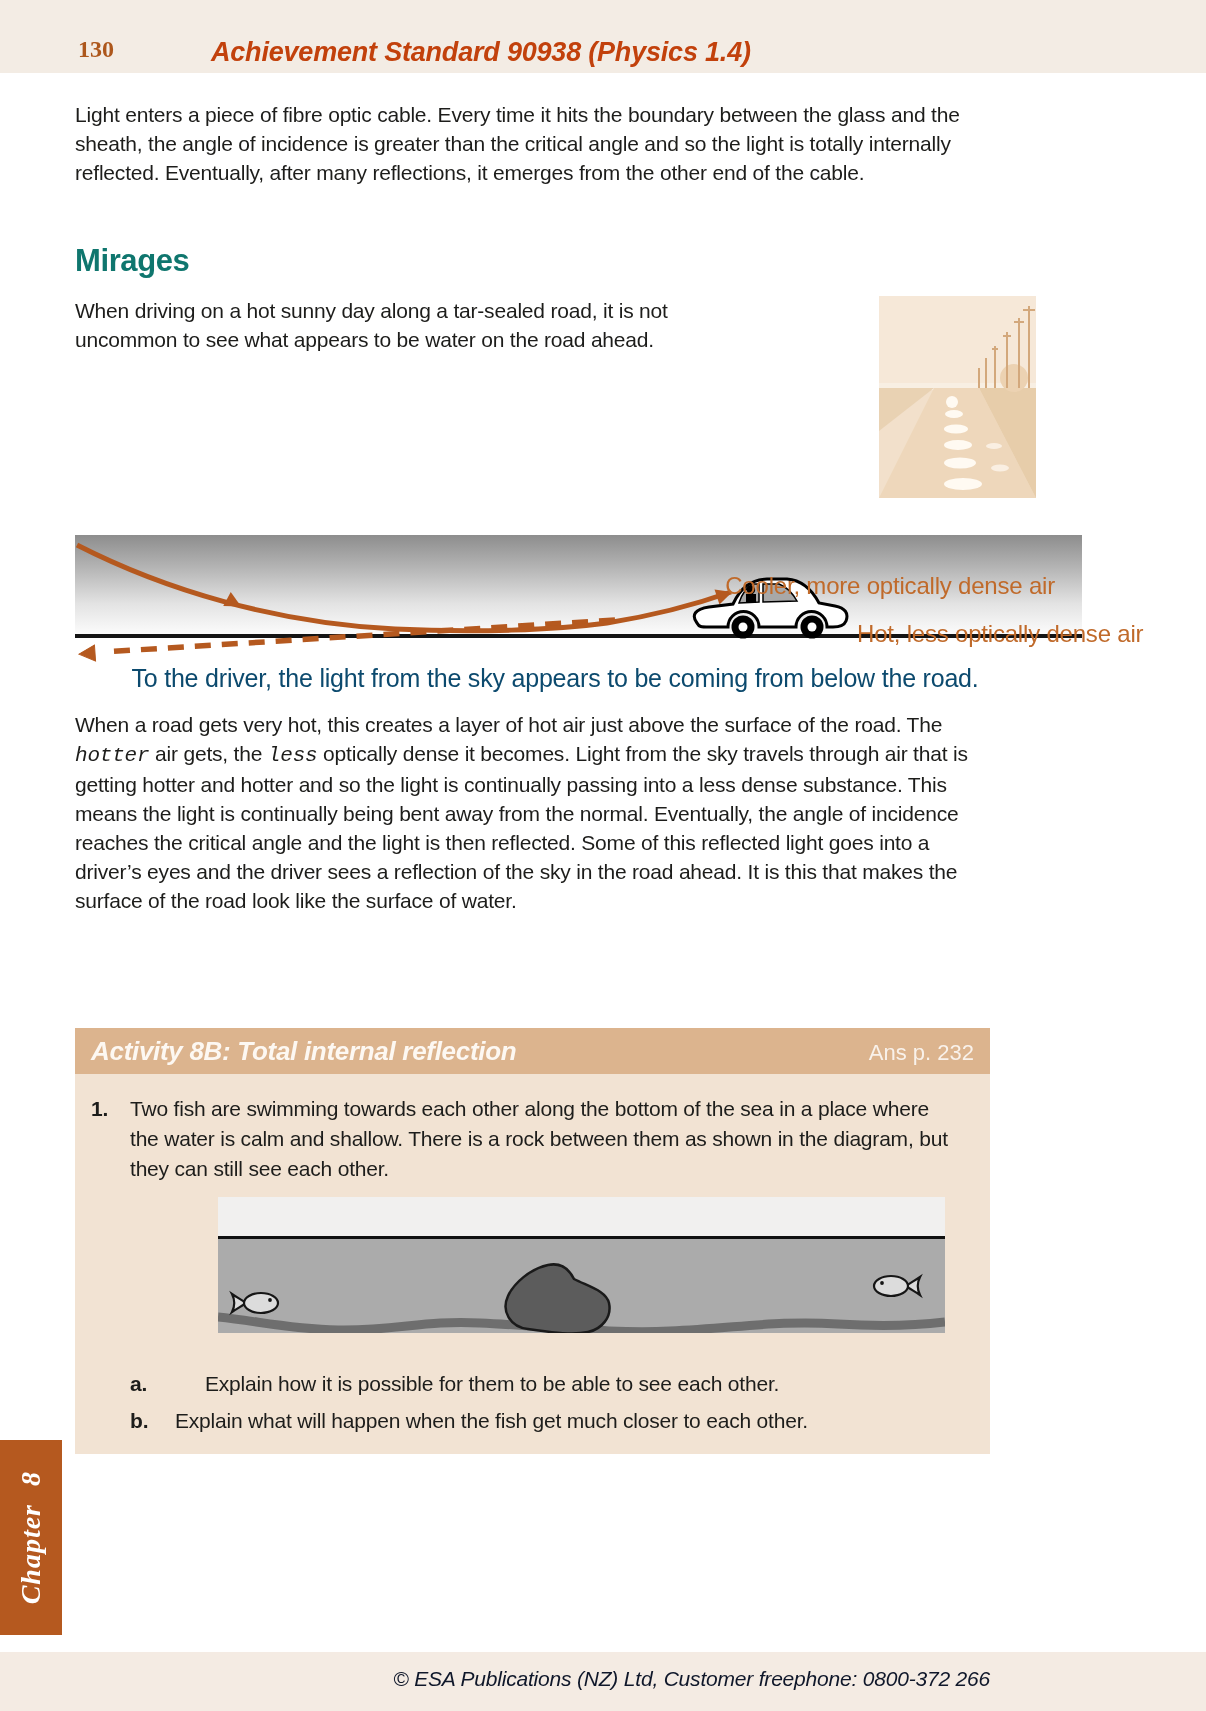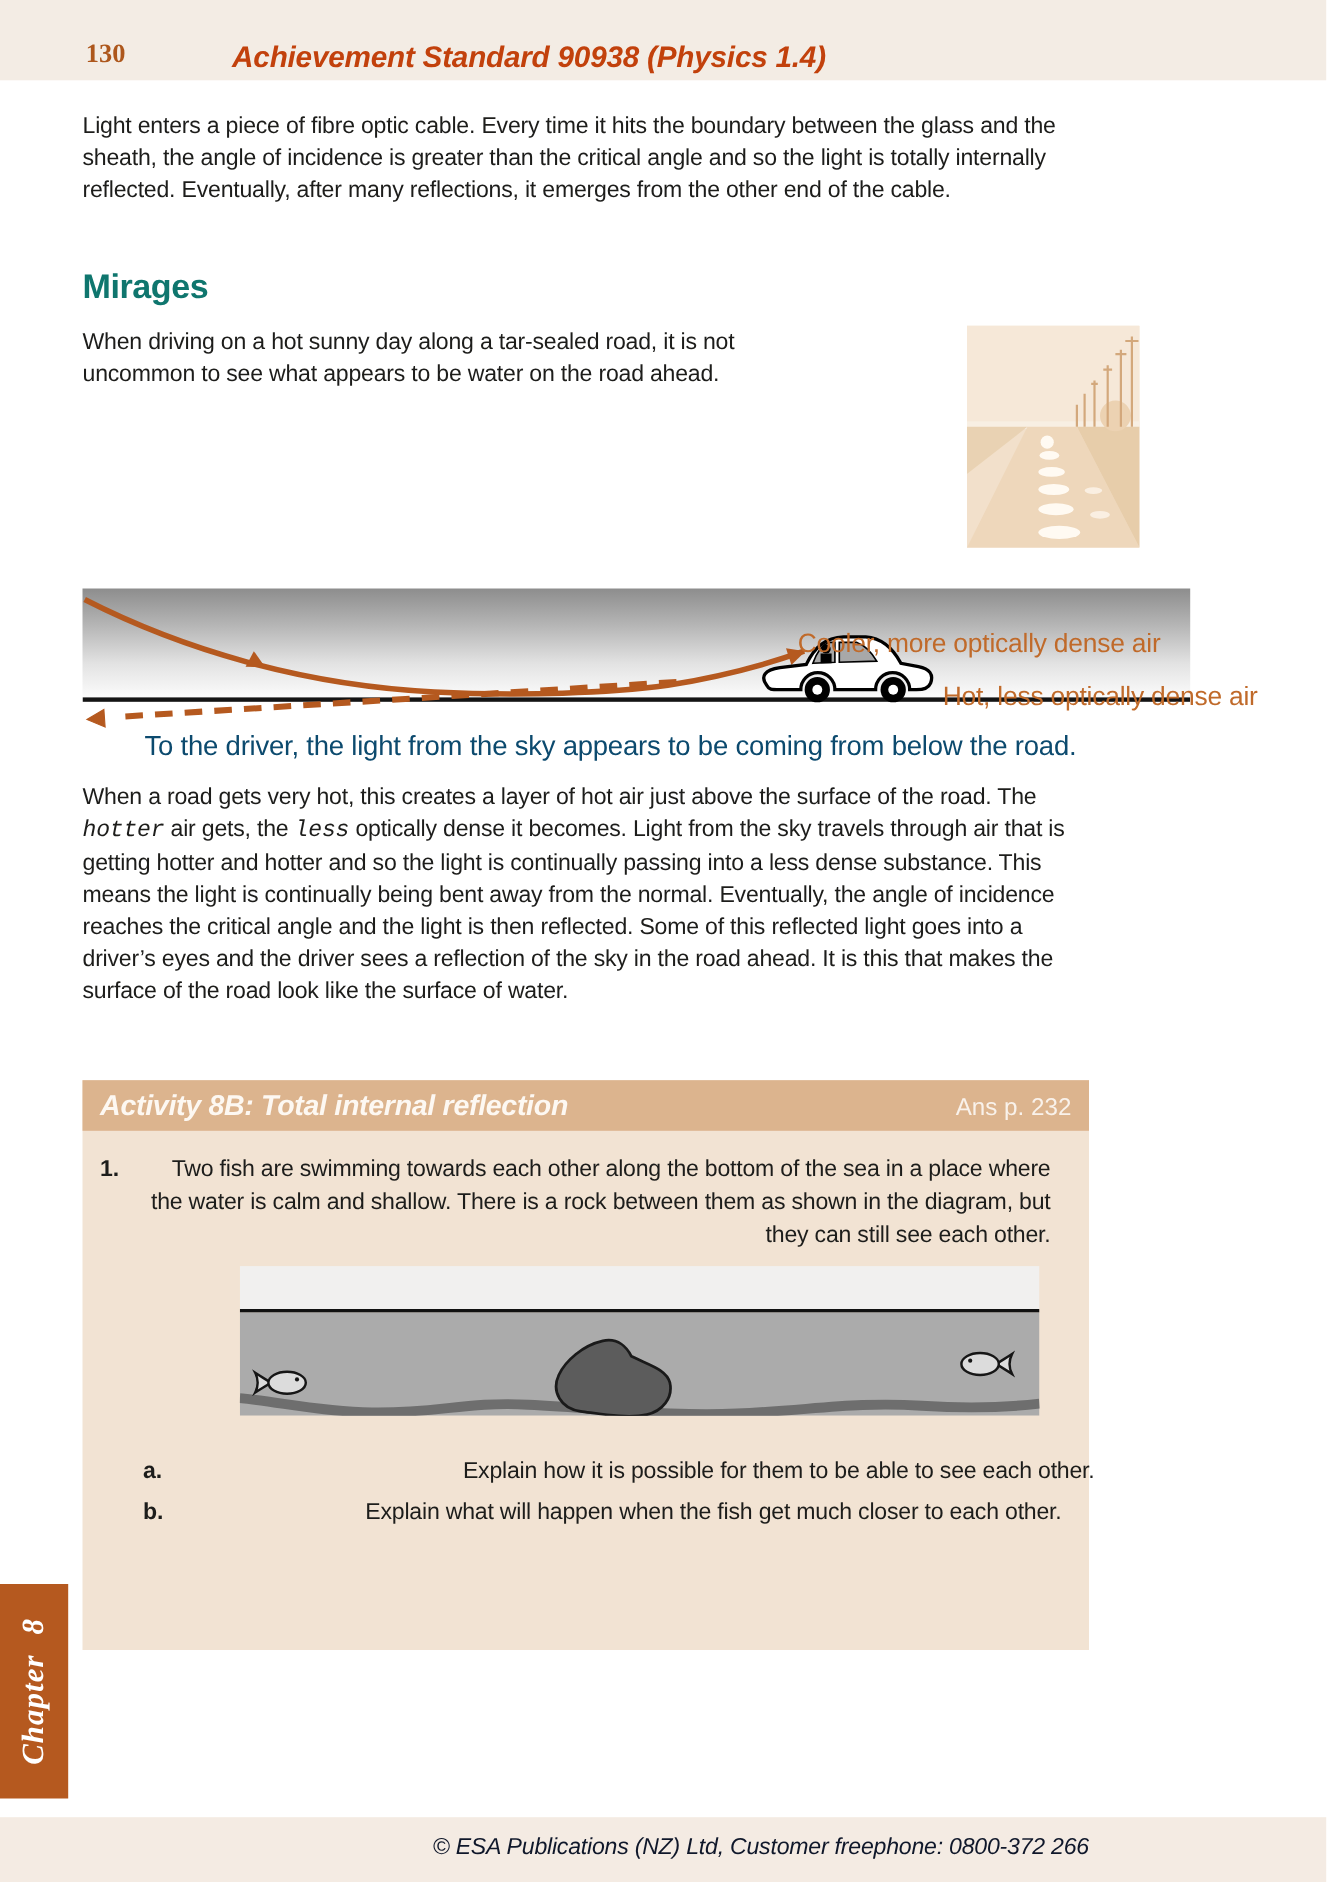--- a/index.html
+++ b/index.html
@@ -33,21 +33,21 @@
   .diagram-label{position:absolute;font-size:24px;color:#c06a2a;letter-spacing:-0.2px;white-space:nowrap;margin-top:29px;}
   .label-cooler{top:8px;right:27px;}
   .label-hot{top:56px;left:782px;}
   .diagram-caption{position:absolute;left:75px;top:664px;width:960px;text-align:center;
                    font-size:25px;color:#0c4a6e;letter-spacing:-0.2px;}
 
   .explanation{position:absolute;left:75px;top:710px;width:917px;}
   .it{font-style:italic;font-family:Liberation Mono, monospace;}
 
   
-  .activity-box{position:absolute;left:75px;top:982px;width:915px;height:518px;background:#f2e3d3;text-align:right;}
+  .activity-box{position:absolute;left:75px;top:1028px;width:915px;height:426px;background:#f2e3d3;}
   .activity-header{position:absolute;left:0;top:0;width:915px;height:46px;background:#dcb48e;}
   .activity-title{position:absolute;left:16px;top:8px;font-size:26px;font-weight:bold;
                   font-style:italic;color:#fdf8f2;letter-spacing:-0.3px;}
   .activity-ans{position:absolute;right:16px;top:12px;font-size:22px;color:rgba(255,255,255,0.82);}
   .q1-number{position:absolute;left:16px;top:66px;font-weight:bold;}
   .q1-text{position:absolute;left:55px;top:66px;width:825px;line-height:30px;}
 
   .fish-diagram{position:absolute;left:143px;top:169px;width:727px;height:136px;}
 
   .part-label{position:absolute;font-weight:bold;}

